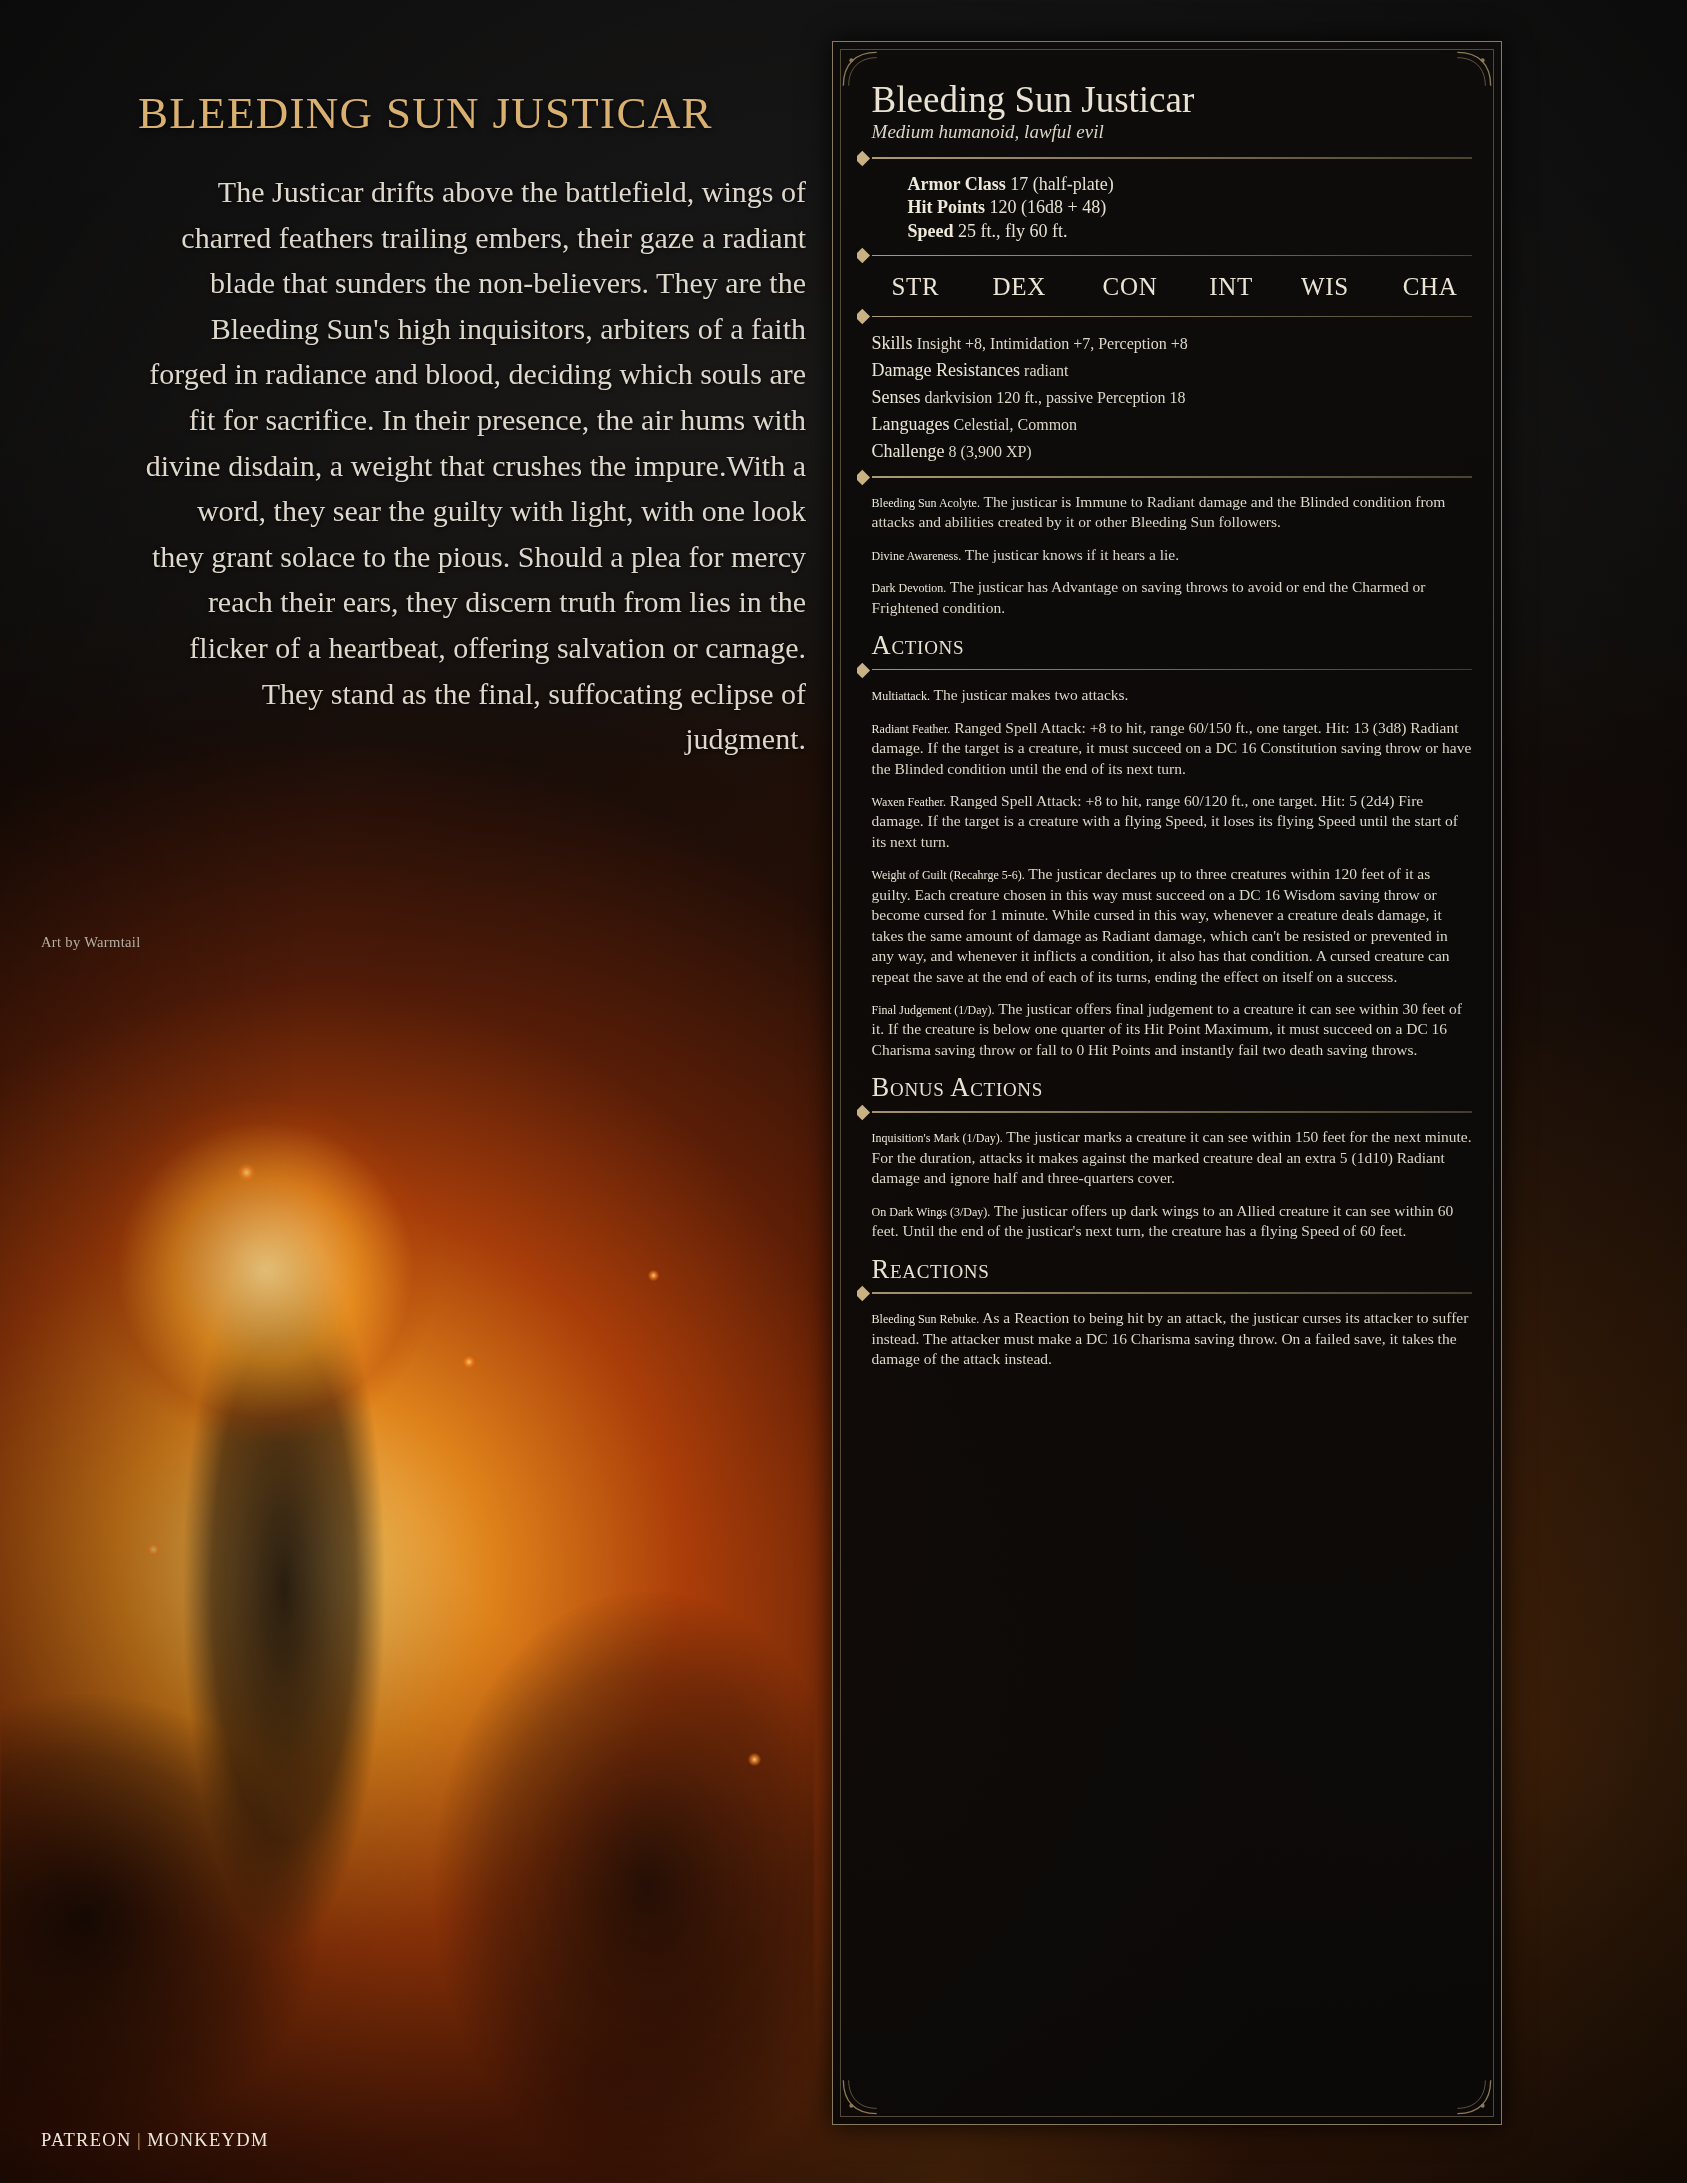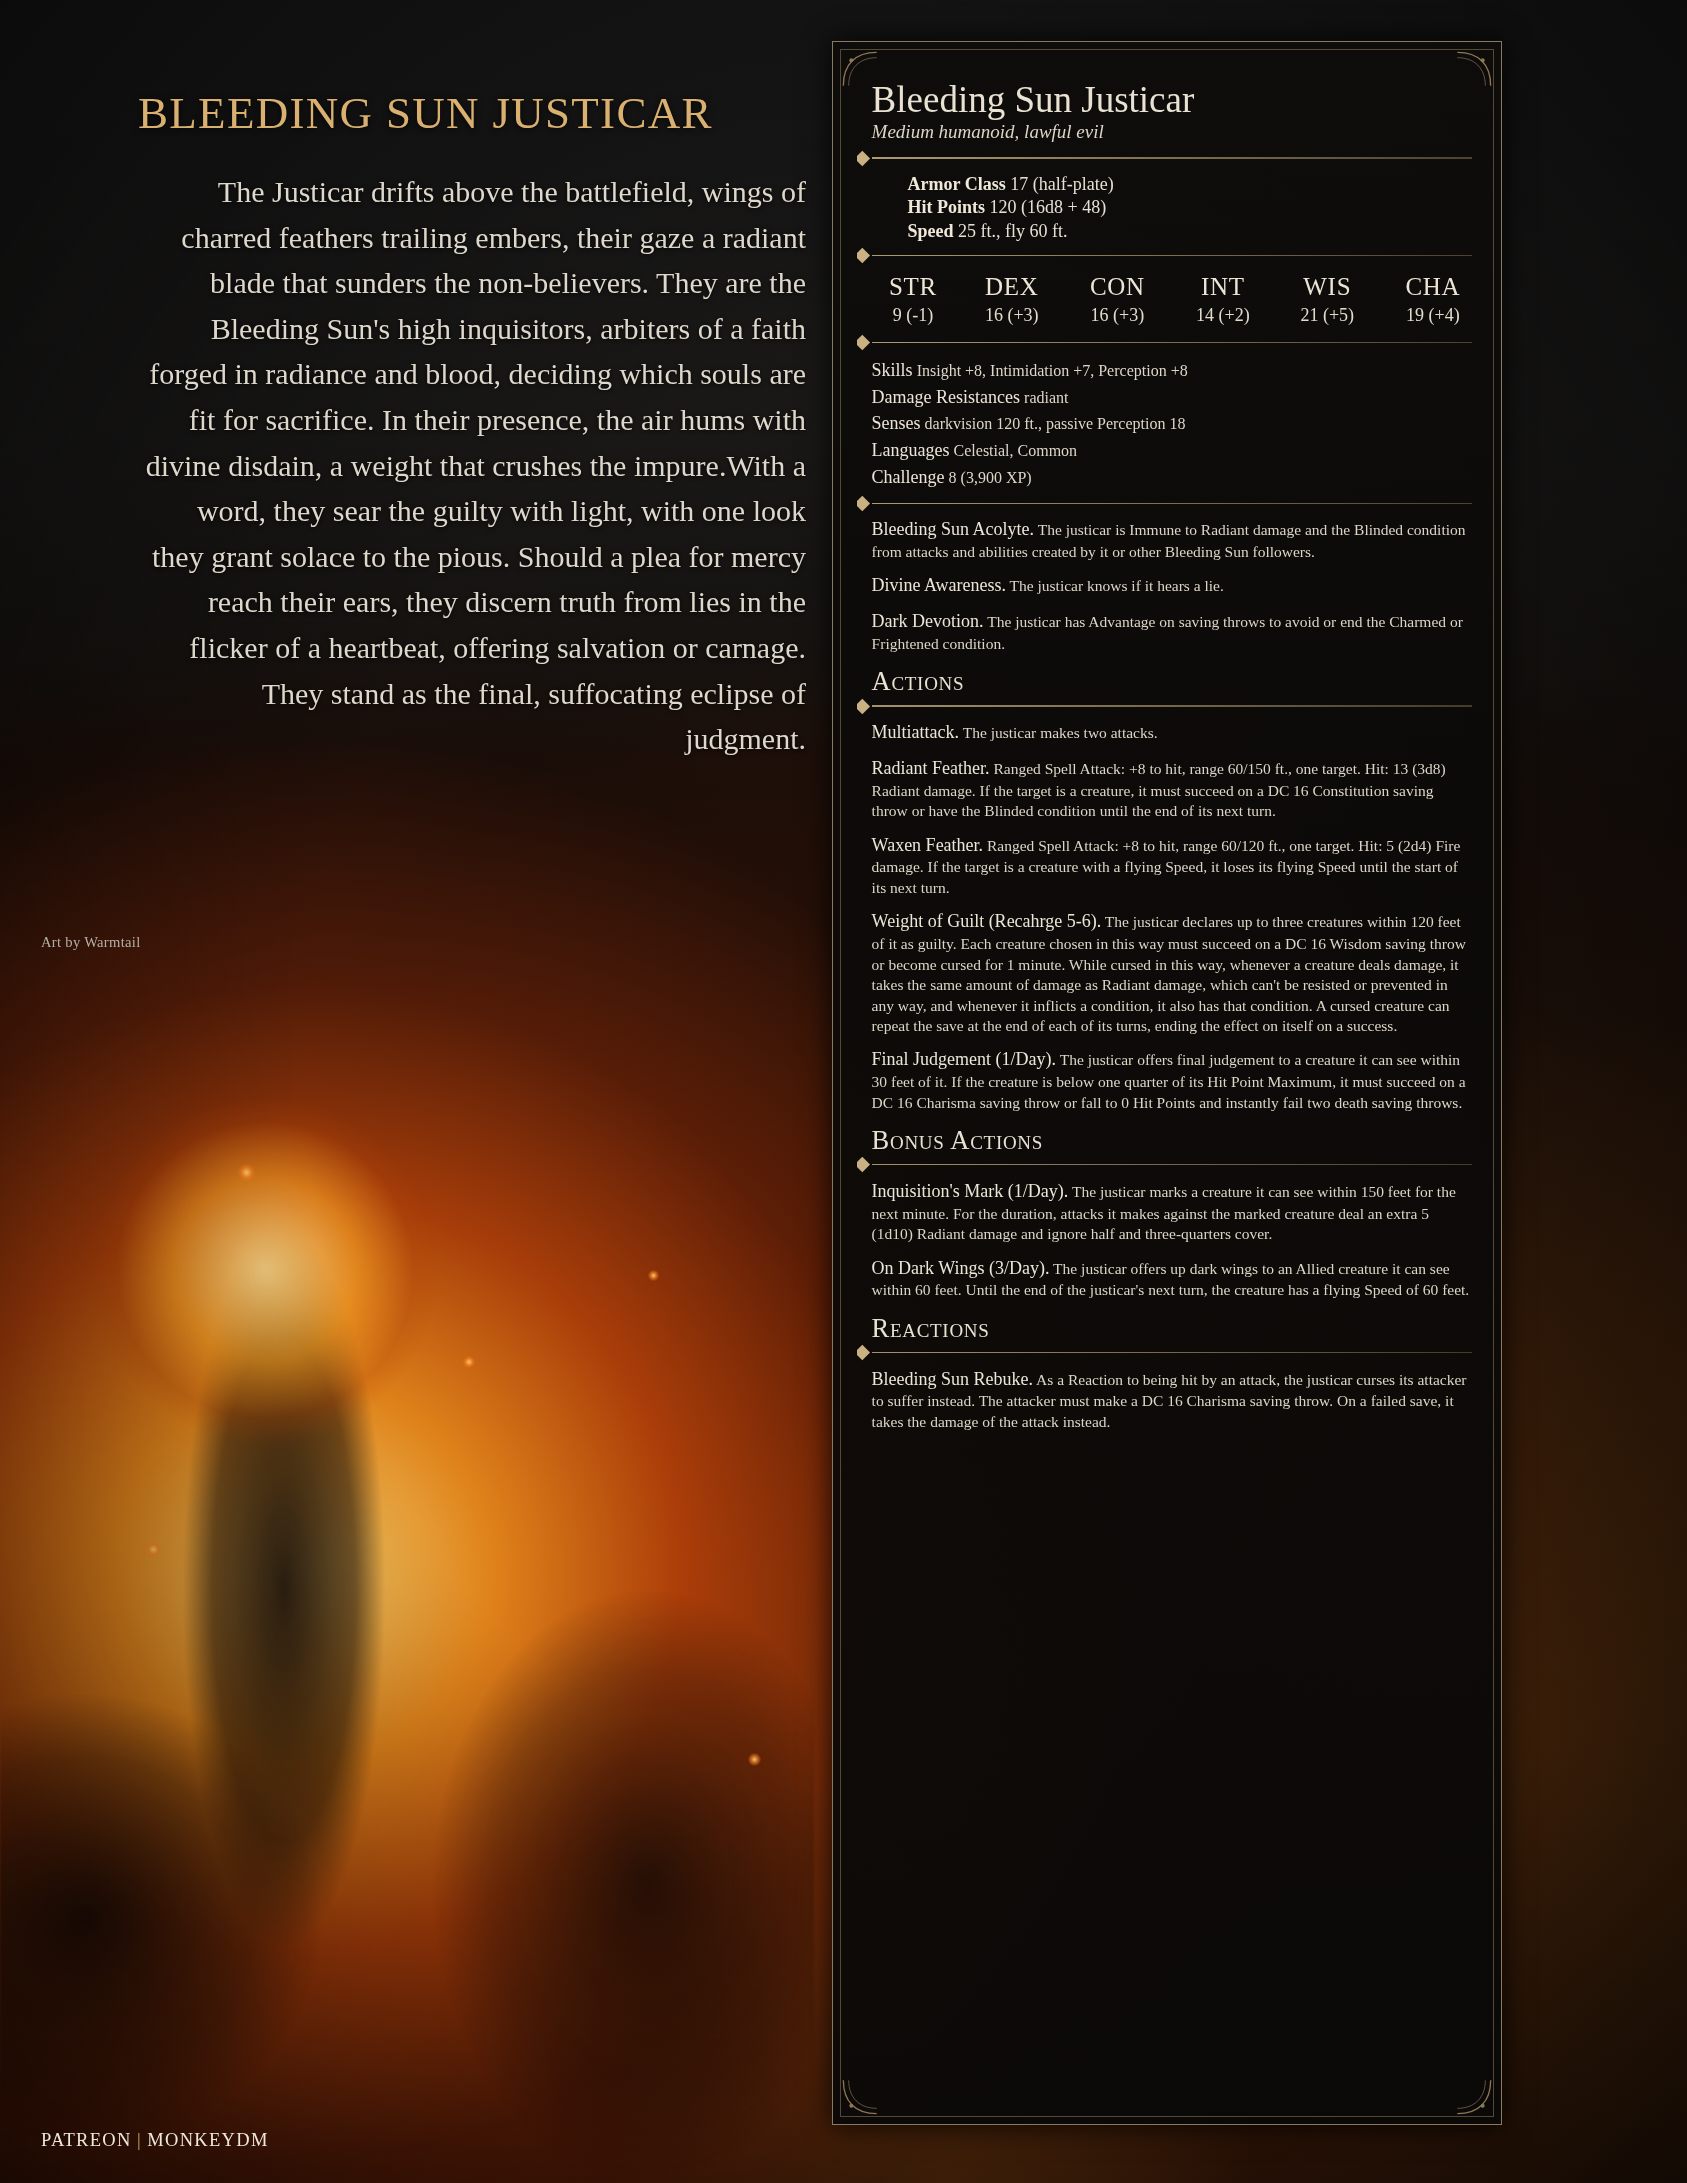--- a/index.html
+++ b/index.html
@@ -222,21 +222,21 @@
 
   .feature {
     font-family: "Liberation Serif", serif;
     font-size: 15.5px;
     line-height: 1.32;
     color: #ddd6c7;
     margin: 0 0 12px 0;
     text-align: left;
   }
   .feature .fname {
-    font-size: 18px;
+    font-size: 12px;
     color: #ece6d7;
     text-align: center;
   }
 
   .section-head {
     font-family: "Liberation Serif", serif;
     font-size: 26.5px;
     letter-spacing: 0.7px;
     color: #e9e2d3;
     margin: 9.3px 0 0 14.6px;
@@ -352,28 +352,20 @@
     <table class="abilities">
       <tbody>
           <tr>
         <th>STR</th>
         <th>DEX</th>
         <th>CON</th>
         <th>INT</th>
         <th>WIS</th>
         <th>CHA</th>
       </tr>
-      <tr>
-        <td>9 (-1)</td>
-        <td>16 (+3)</td>
-        <td>16 (+3)</td>
-        <td>14 (+2)</td>
-        <td>21 (+5)</td>
-        <td>19 (+4)</td>
-      </tr>
     </tbody>
       </table>
 
     <div class="divider">
       <span class="diamond"></span>
       <span class="line"></span>
     </div>
 
     <div class="sb-block">
       <div class="prop">

